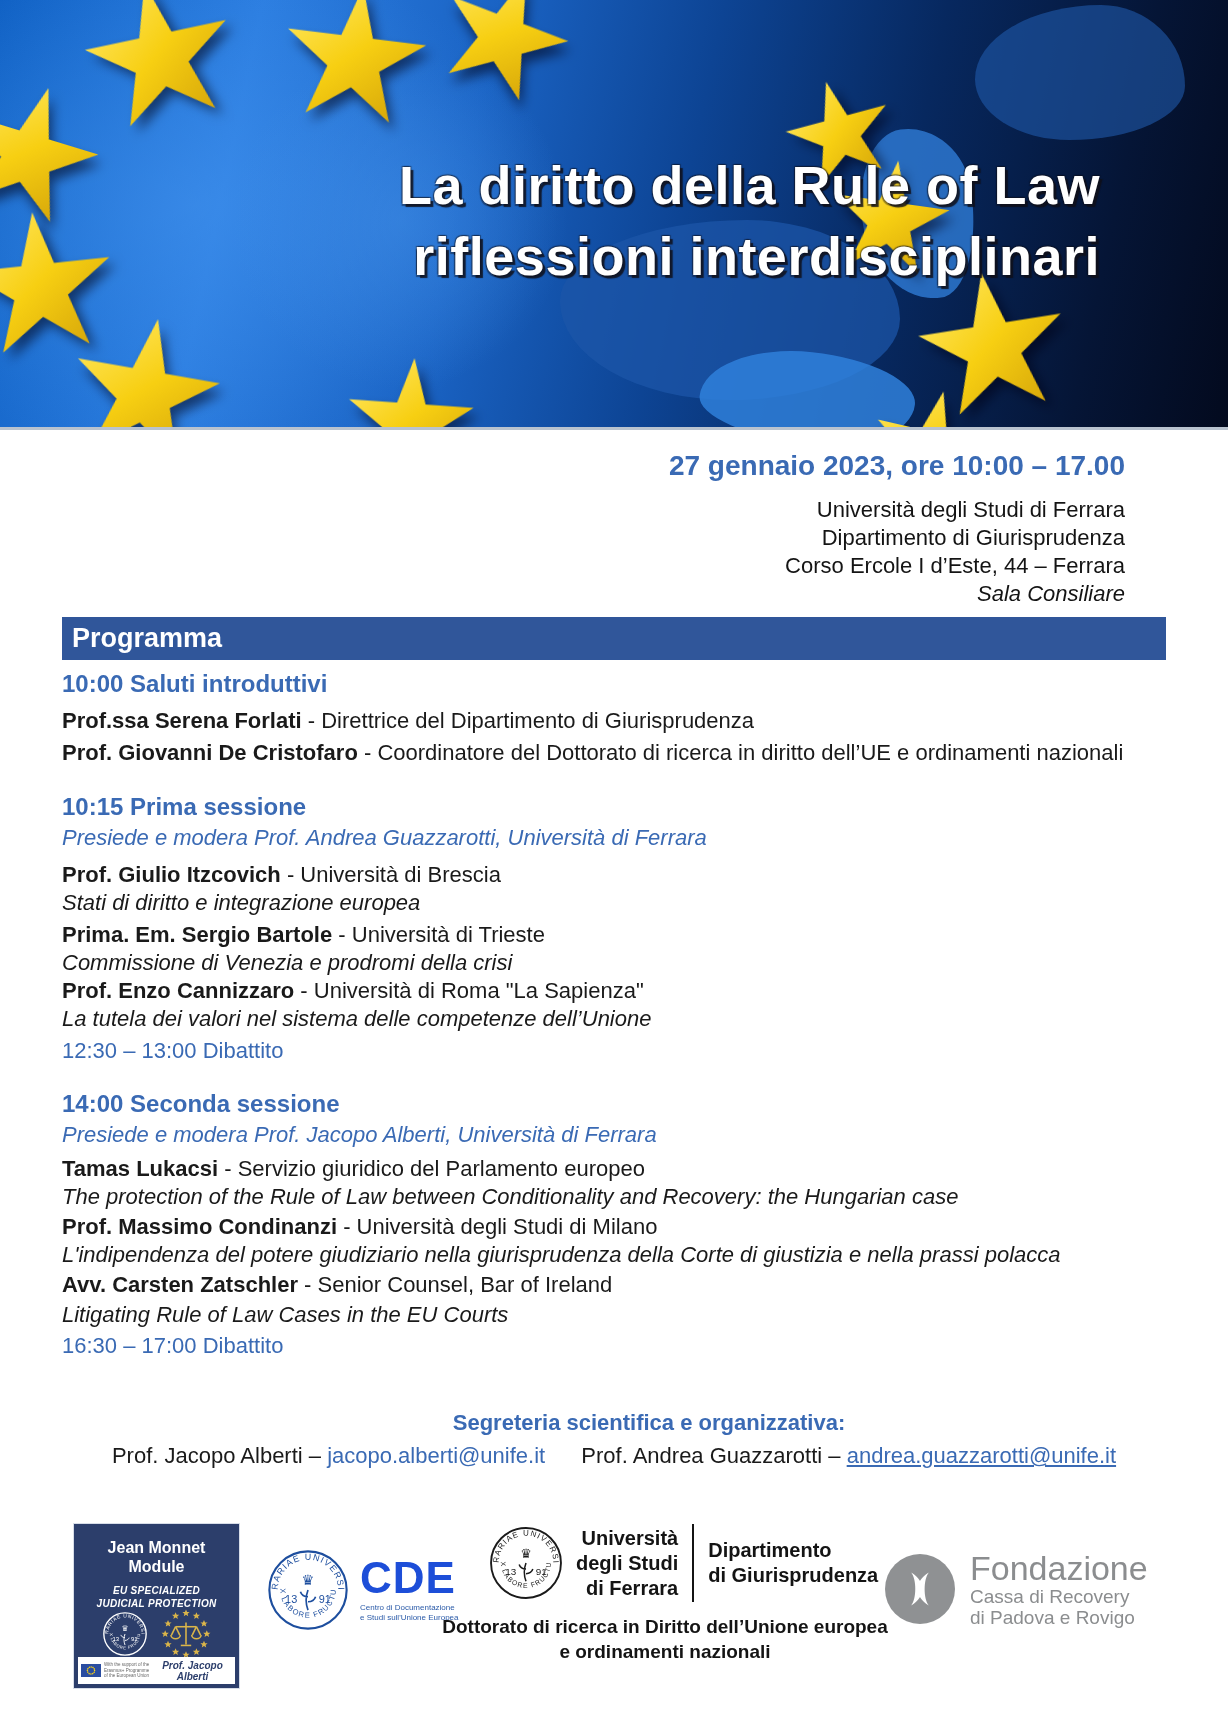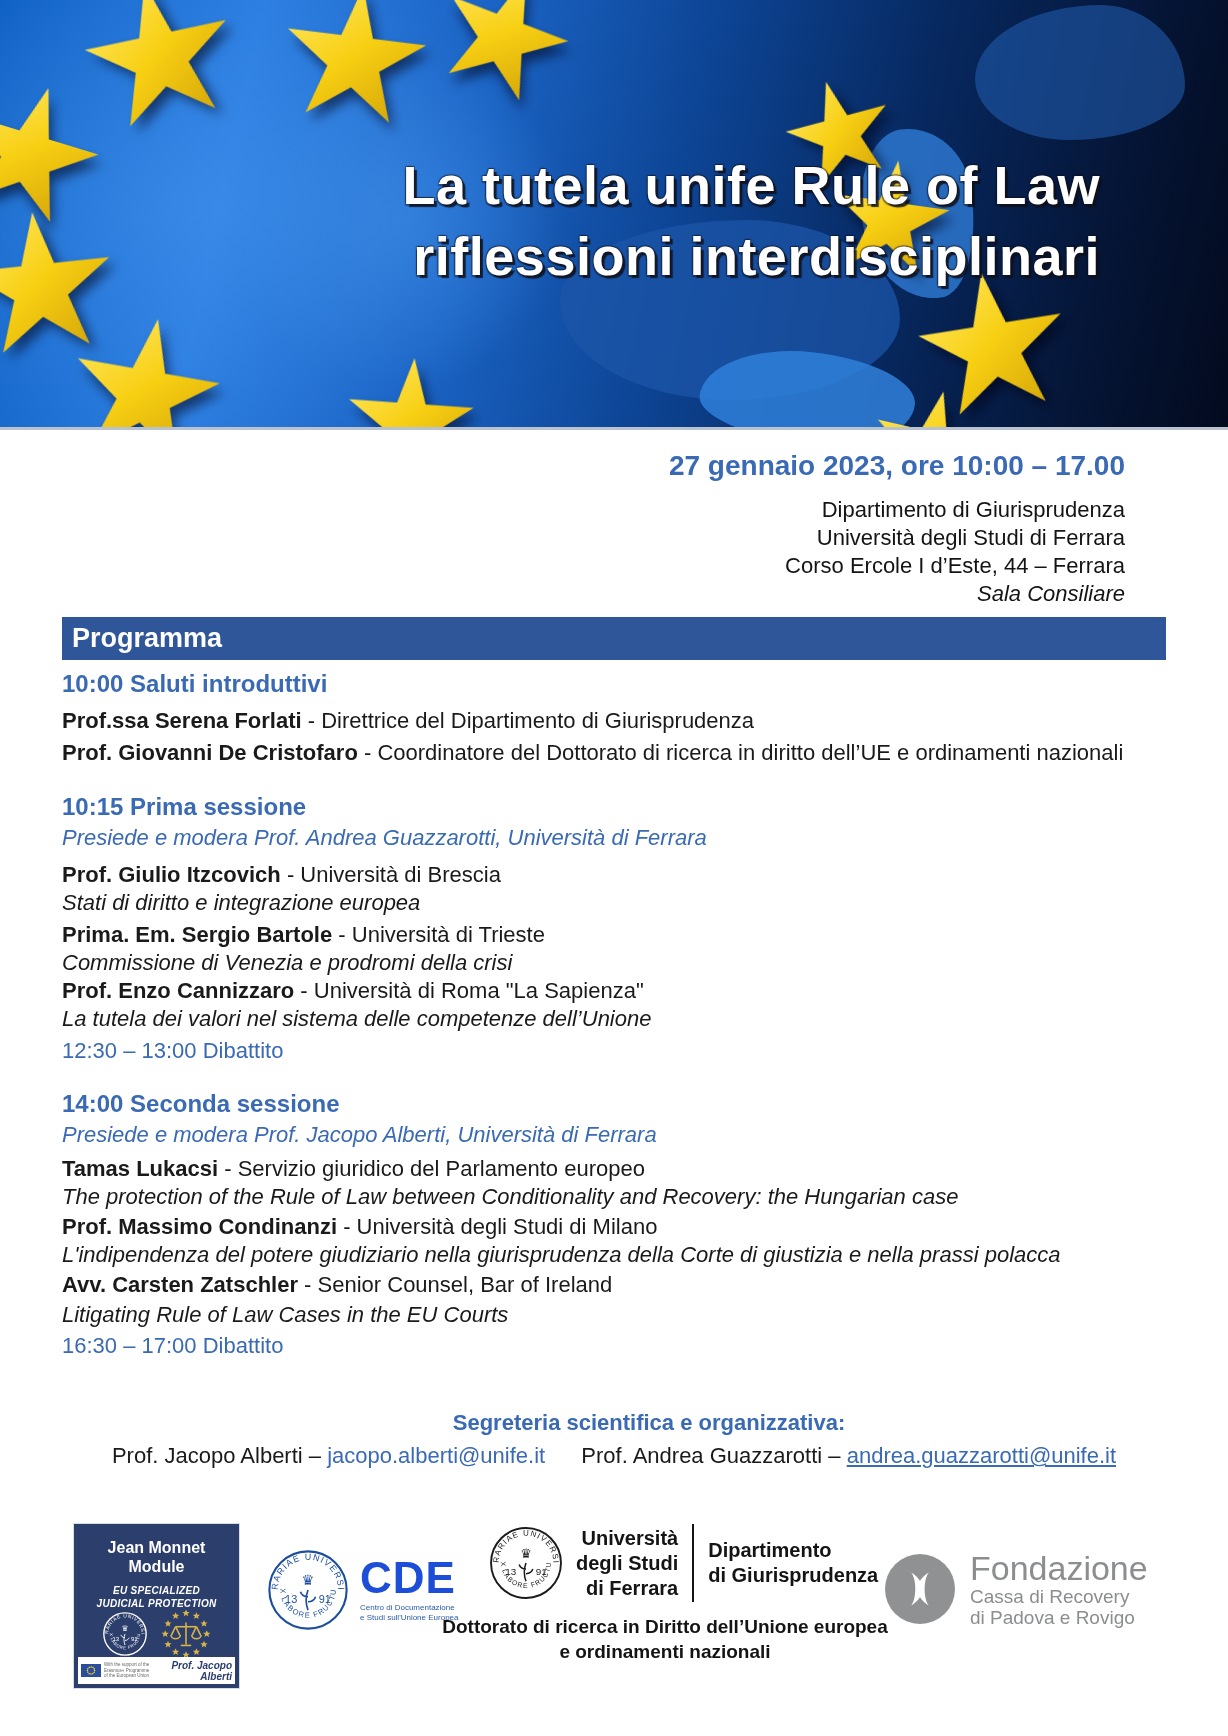--- a/index.html
+++ b/index.html
@@ -47,21 +47,21 @@
 
   
   .jm-box{position:absolute;left:73px;top:1523px;width:167px;height:166px;background:#2c3e6b;
     border:1px solid #d7dde8;box-sizing:border-box;text-align:center;color:#ffffff;}
   .jm-title{font-size:16px;font-weight:bold;line-height:19px;margin-top:14px;}
   .jm-sub{font-size:10px;font-weight:bold;font-style:italic;line-height:13px;margin-top:8px;letter-spacing:.3px;}
   .jm-seals{position:absolute;left:0;top:84px;width:100%;display:flex;justify-content:center;gap:12px;align-items:center;}
   .jm-strip{position:absolute;left:4px;right:4px;bottom:4px;height:27px;background:#ffffff;
     display:flex;align-items:center;padding:0 3px;gap:3px;}
   .jm-support{font-size:4.5px;color:#666;text-align:left;line-height:5.5px;width:46px;}
-  .jm-prof{font-size:10px;font-weight:bold;font-style:italic;color:#2c3e6b;flex:1;text-align:right;}
+  .jm-prof{font-size:10px;font-weight:bold;font-style:italic;color:#2c3e6b;flex:1;text-align:center;}
 
   .cde-group{position:absolute;left:266px;top:1548px;display:flex;align-items:flex-start;gap:10px;}
   .cde-acronym{font-size:44px;font-weight:bold;color:#1d4ed8;letter-spacing:1px;line-height:44px;margin-top:8px;}
   .cde-caption{font-size:8px;color:#2a5aa8;line-height:9.5px;margin-top:3px;}
 
   .unife-group{position:absolute;left:488px;top:1524px;display:flex;align-items:center;}
   .unife-name{font-size:20px;font-weight:600;color:#141414;line-height:25px;margin-left:12px;text-align:right;}
   .unife-div{width:2px;height:78px;background:#141414;margin:0 14px;}
   .unife-dept{font-size:20px;font-weight:bold;color:#141414;line-height:25px;}
 
@@ -113,29 +113,29 @@
       <i></i>
     </span>
   <span class="star" style="left:345px;top:358px;width:130px;height:130px;transform:rotate(4deg);">
       <i></i>
     </span>
   <span class="star" style="left:870px;top:390px;width:120px;height:120px;transform:rotate(13deg);">
       <i></i>
     </span>
 
   <div class="hero-title">
-    <div>La tutela unife Rule of Law</div>
+    <div>La diritto della Rule of Law</div>
     <div>riflessioni interdisciplinari</div>
   </div>
 </div>
 
 <div class="event-info">
   <div class="event-date">27 gennaio 2023, ore 10:00 – 17.00</div>
+  <div class="event-addr">Università degli Studi di Ferrara</div>
   <div class="event-addr">Dipartimento di Giurisprudenza</div>
-  <div class="event-addr">Università degli Studi di Ferrara</div>
   <div class="event-addr">Corso Ercole I d’Este, 44 – Ferrara</div>
   <div class="event-addr it">Sala Consiliare</div>
 </div>
 
 <div class="prog-banner">
   <span>Programma</span>
 </div>
 
 <div class="pline heading" style="top:670px">10:00 Saluti introduttivi</div>
 <div class="pline" style="top:708px"><span class="bold">Prof.ssa Serena Forlati</span><span> - Direttrice del Dipartimento di Giurisprudenza</span></div>

